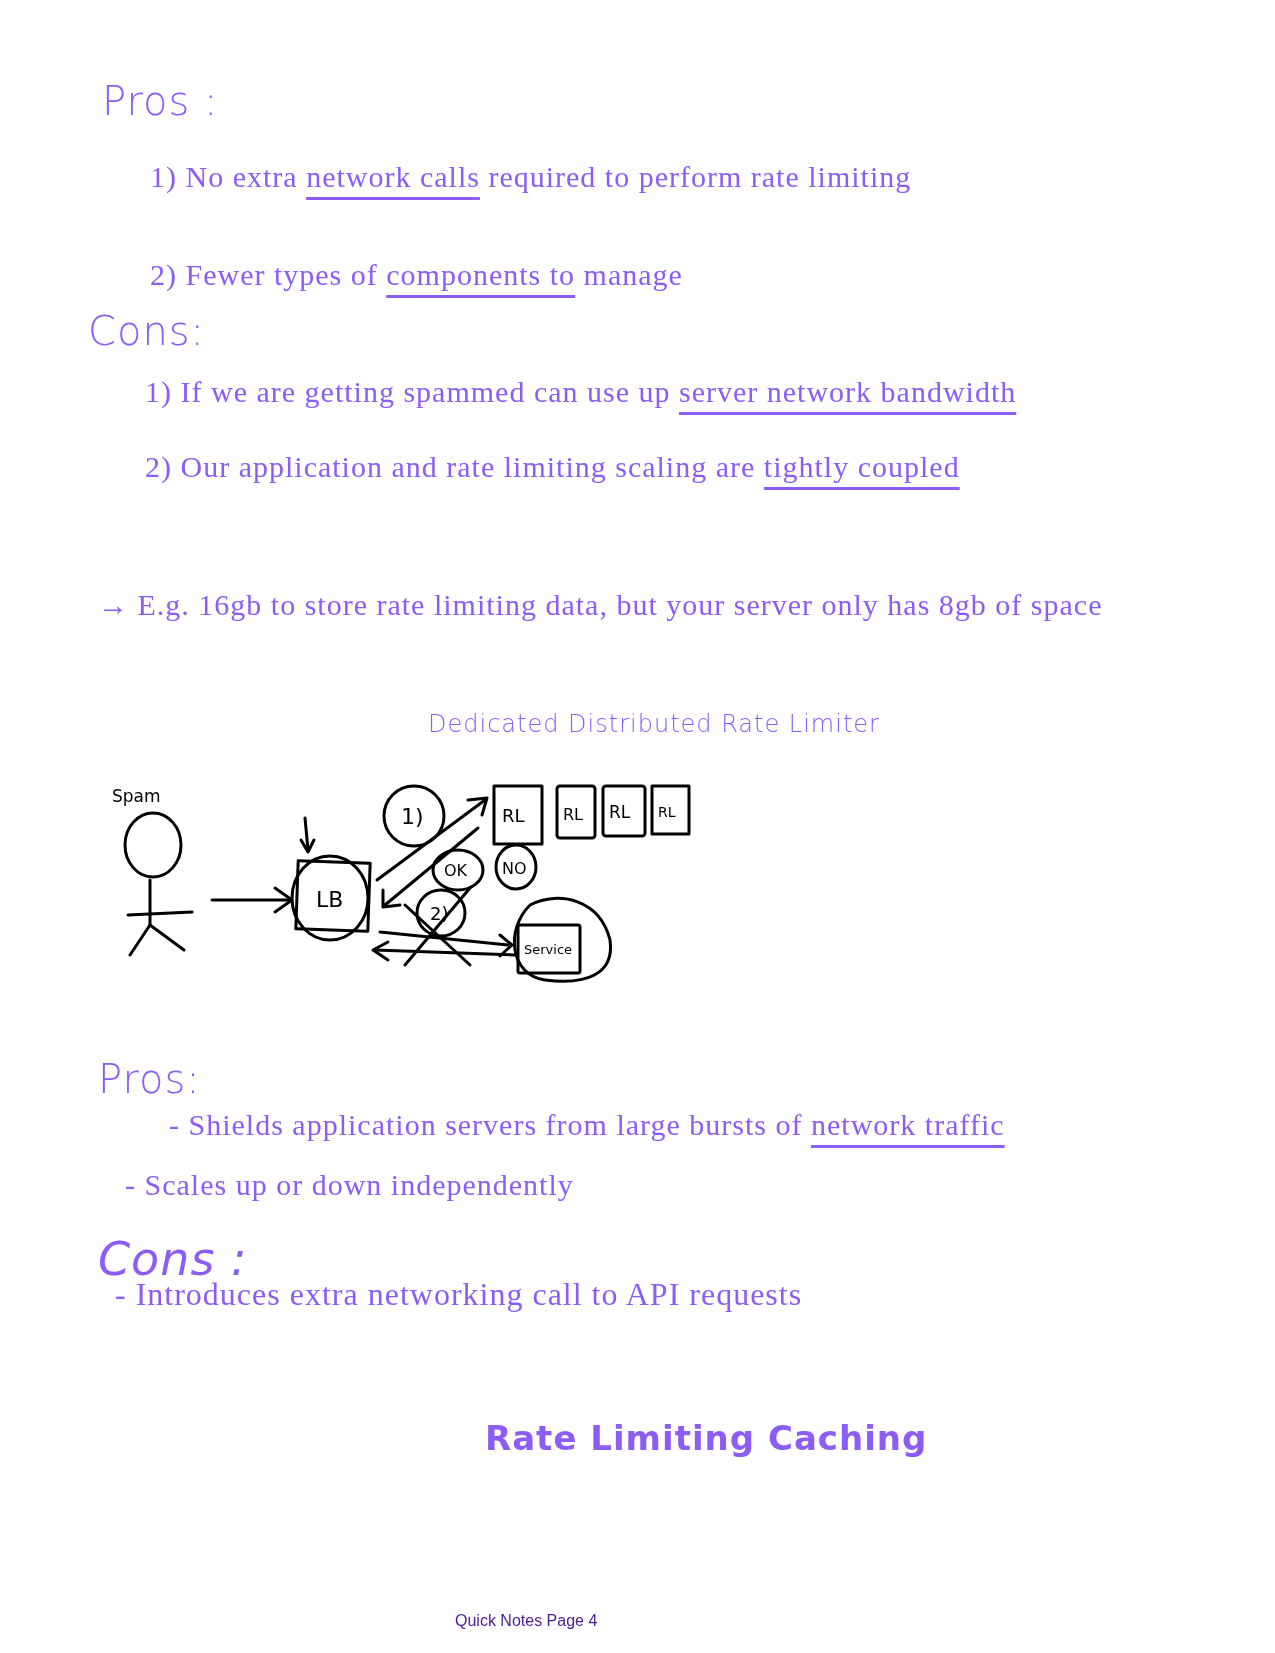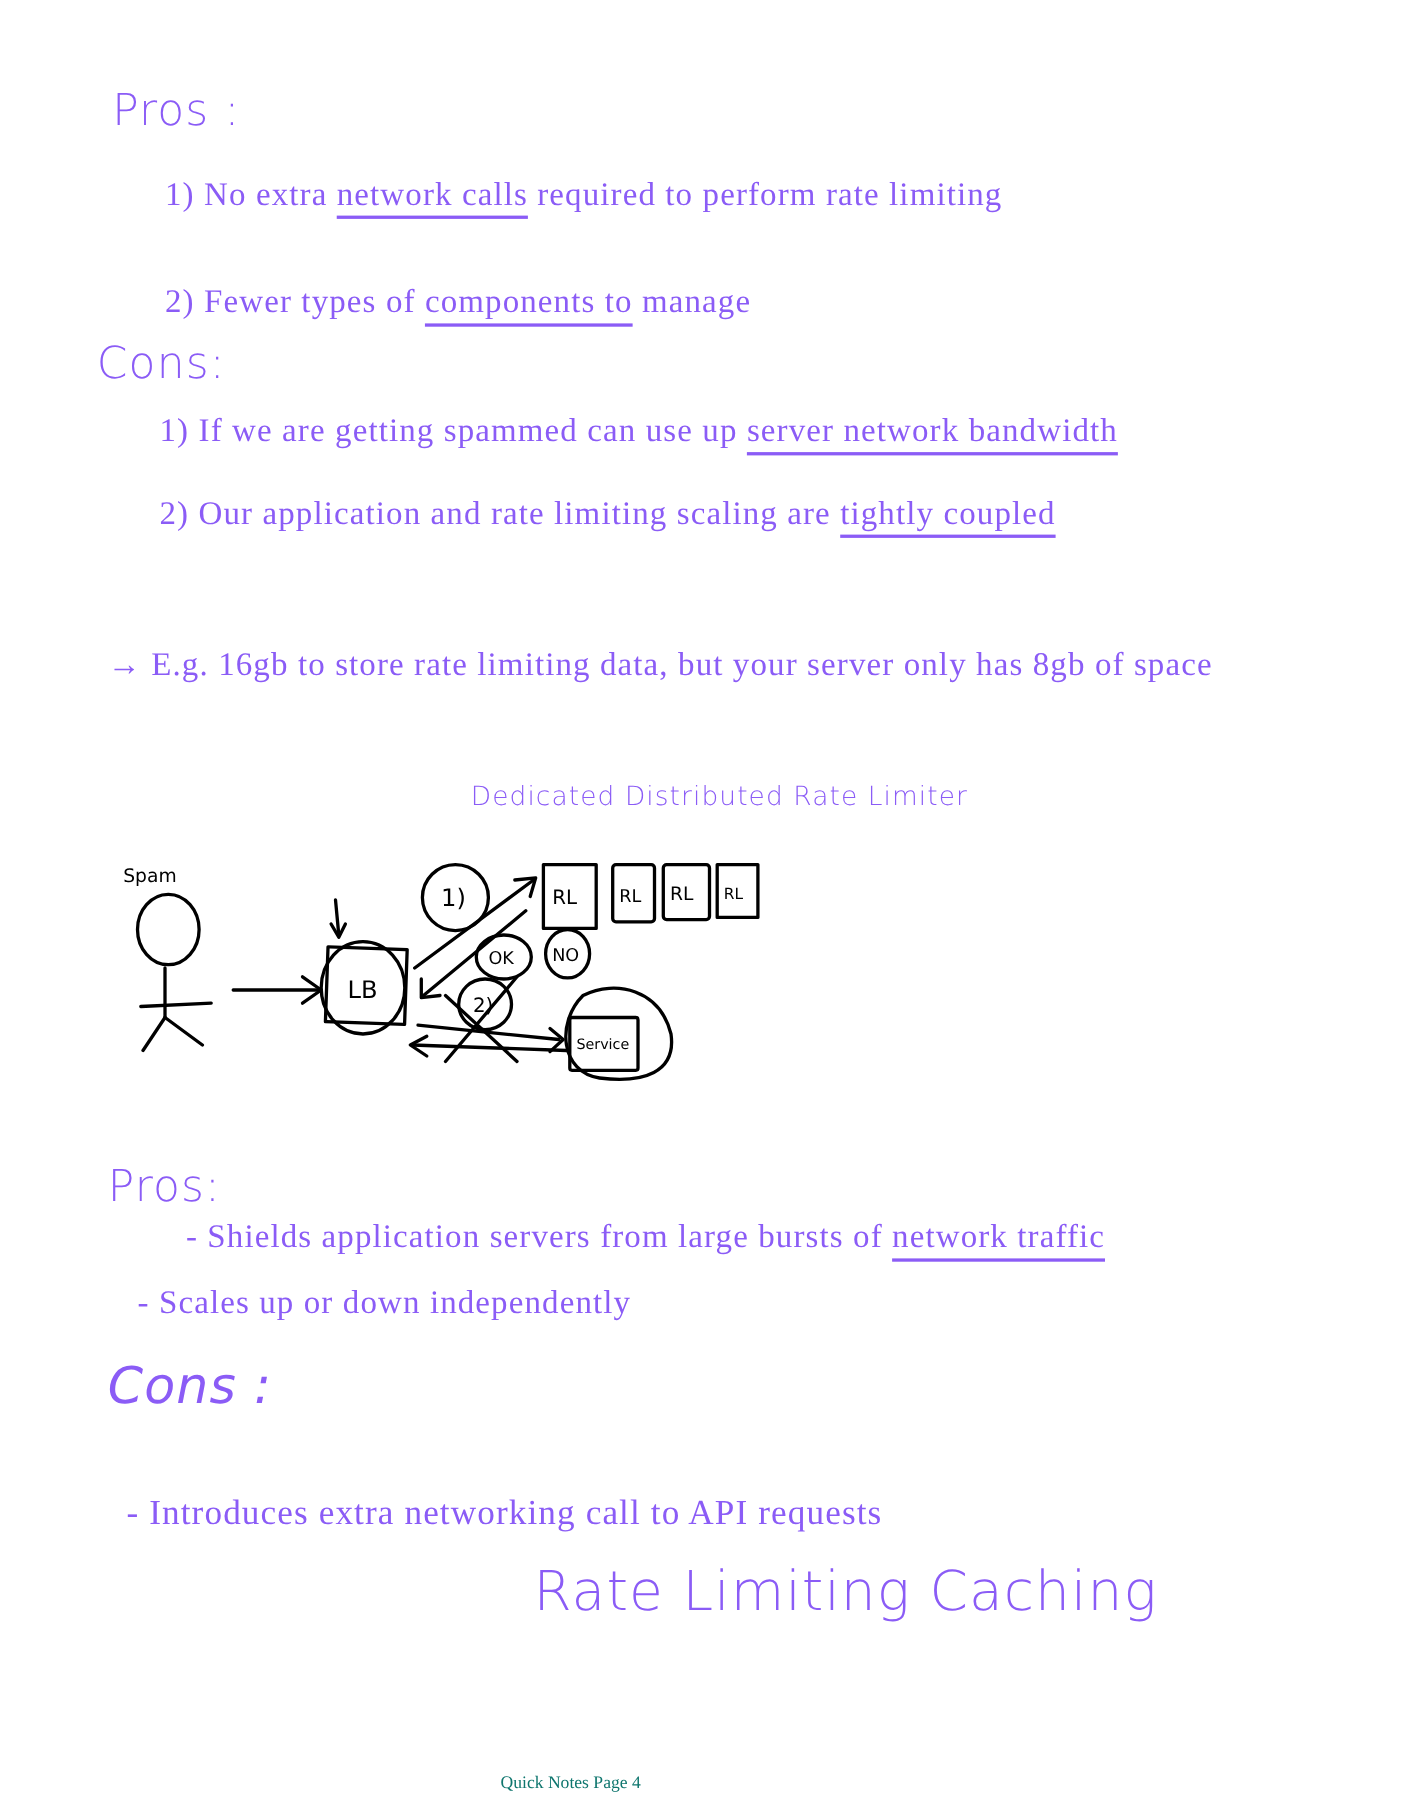--- a/index.html
+++ b/index.html
@@ -3,23 +3,23 @@
 <meta charset="utf-8">
 <style>
   html, body { margin: 0; padding: 0; background: #ffffff; }
   body { width: 1275px; height: 1653px; position: relative; overflow: hidden;
          font-family: "DejaVu Sans", sans-serif; color: #000; }
   .hw { position: absolute; white-space: nowrap; font-family: "DejaVu Sans", sans-serif;
         font-weight: 300; letter-spacing: 1px; color: #8b5cf6; transform-origin: left center; }
   .heading { font-size: 40px; }
   .item { font-size: 30px; font-family: Liberation Serif, serif; }
   .title { font-size: 24px; }
-  .big-title { font-size: 50px; }
+  .big-title { font-size: 34px; font-weight: bold; }
   .ul { text-decoration: underline; text-decoration-thickness: 3px; text-underline-offset: 10px; }
-  .footer { position: absolute; font-family: Liberation Serif, serif; font-size: 16px; color: #0f766e; }
+  .footer { position: absolute; font-family: Liberation Sans, sans-serif; font-size: 16px; color: #4c1d95; }
   svg.diagram { position: absolute; left: 0; top: 0; }
   svg text { font-family: "DejaVu Sans", sans-serif; }
 </style>
 </head>
 <body>
 
 <div class="hw heading" style="left:102px; top:78px;">Pros :</div>
 
 <div class="hw item" style="left:150px; top:160px;">
   <span>1)</span>
@@ -125,20 +125,20 @@
   <span>Shields application servers from large bursts of </span><span class="ul">network traffic</span>
 </div>
 
 <div class="hw item" style="left:125px; top:1168px;">
   <span>-</span>
   <span>Scales up or down independently</span>
 </div>
 
 <div class="hw heading" style="left:98px; top:1232px; font-size:46px;font-style:italic;">Cons :</div>
 
-<div class="hw item" style="left:115px; top:1356px; font-size:32px;">
+<div class="hw item" style="left:115px; top:1276px; font-size:32px;">
   <span>-</span>
   <span>Introduces extra networking call to API requests</span>
 </div>
 
 <div class="hw big-title" style="left:485px; top:1418px;">Rate Limiting Caching</div>
 
 <div class="footer" style="left:455px; top:1612px;">Quick Notes Page 4</div>
 
 </body></html>

